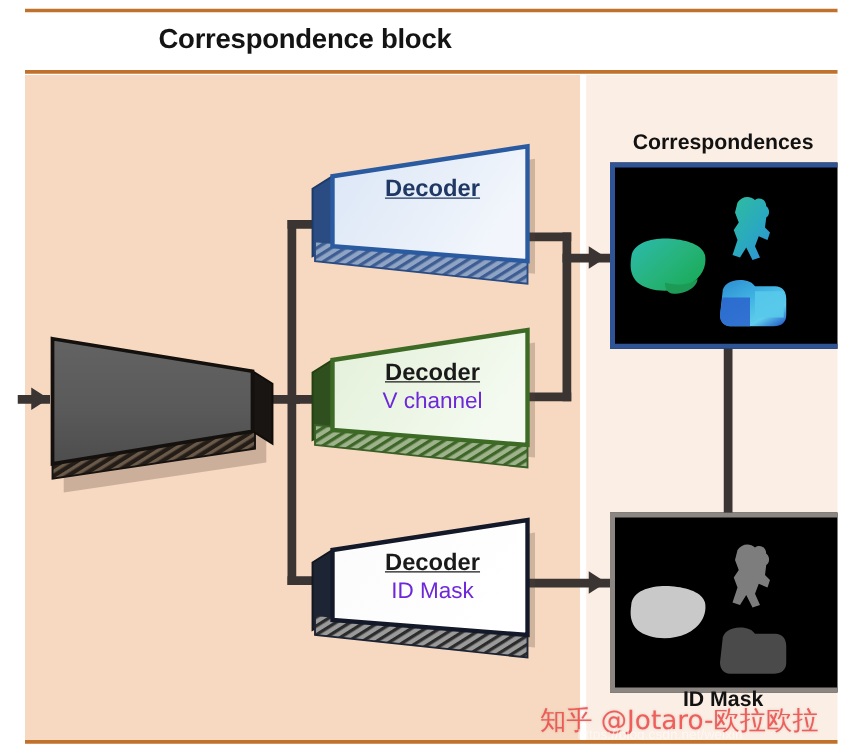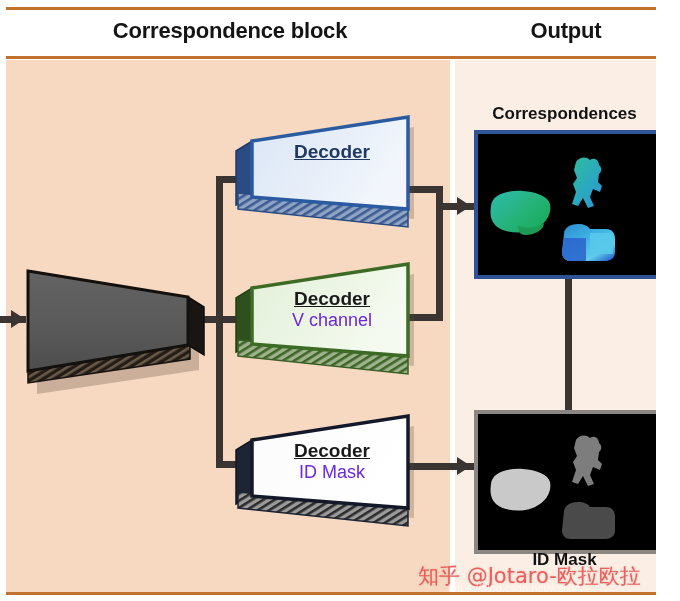--- a/index.html
+++ b/index.html
@@ -9,20 +9,21 @@
   }
   body {
     font-family: "Liberation Sans", sans-serif;
   }
   #root {
     position: relative;
     width: 656px;
     height: 601px;
     overflow: hidden;
     background: #ffffff;
+    margin-left: 14px;
   }
   
   .rule {
     position: absolute;
     left: 6px;
     width: 668px;
     height: 3px;
     background: #c0712b;
   }
   .rule.top    { top: 7px; }
@@ -149,21 +150,20 @@
 </head>
 <body>
 
 <div id="root">
 
   <div class="rule top"></div>
   <div class="header-band"></div>
   <div class="rule mid"></div>
 
   <div class="hdr-title" id="hdr-corr">Correspondence block</div>
-  <div class="hdr-title" id="hdr-out">Output</div>
 
   <div class="panel-left"></div>
   <div class="panel-right"></div>
 
   <div class="ln" style="left:0px; top:316px; width:26px; height:7px;"></div>
   <div class="arrow" style="left:11px; top:310px;"></div>
 
   <div class="ln" style="left:186px; top:316px; width:40px; height:7px;"></div>
 
   <div class="ln" style="left:216px; top:176px; width:7px; height:292px;"></div>

